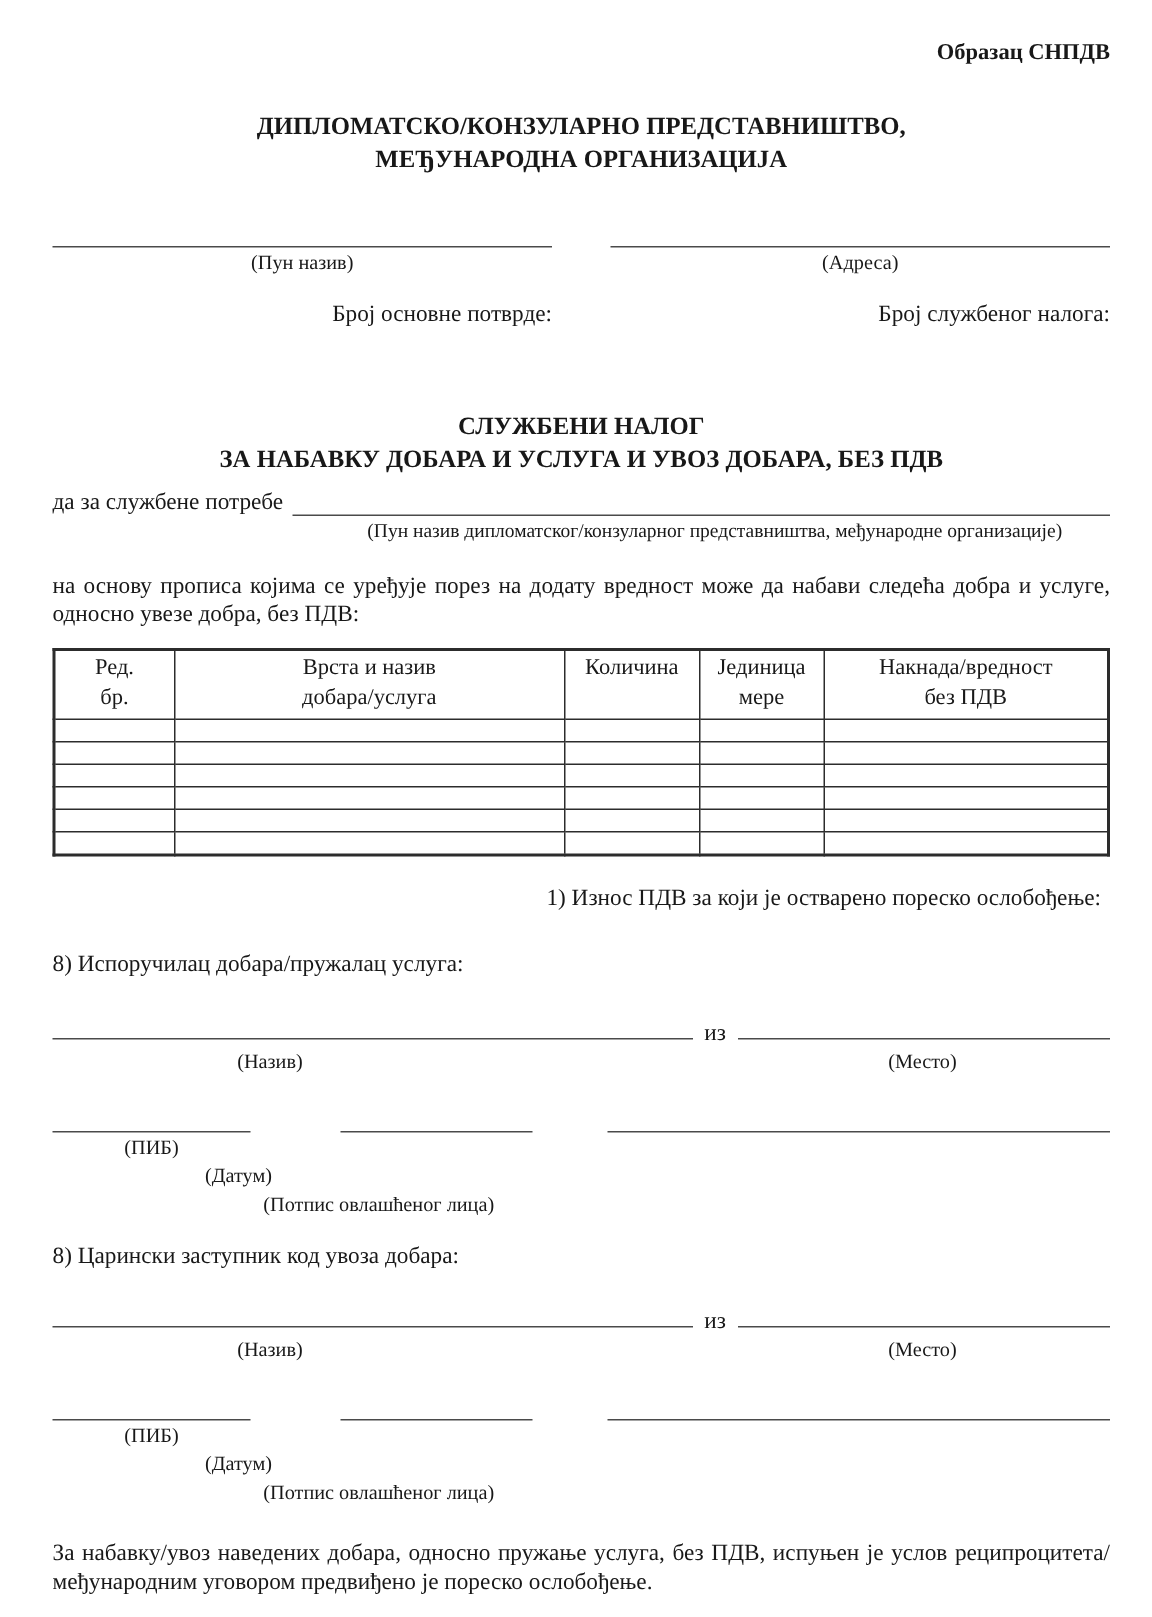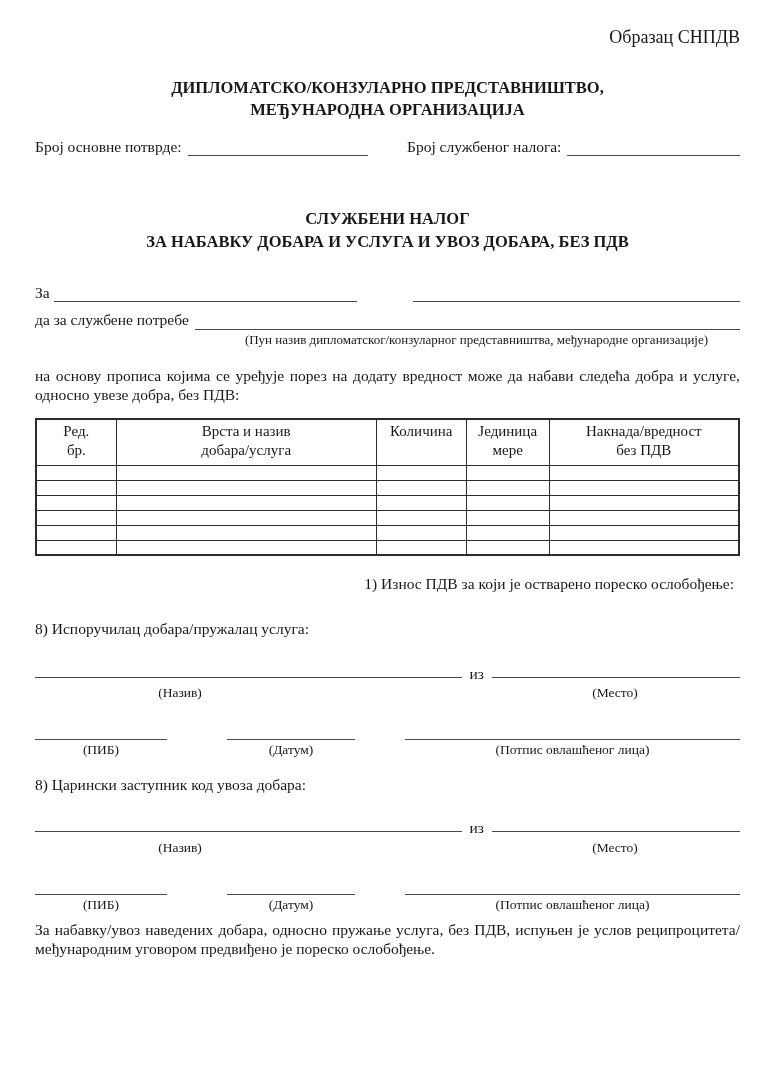--- a/index.html
+++ b/index.html
@@ -8,33 +8,33 @@
     width: 768px;
     min-height: 1078px;
     margin: 0 auto;
     font-family: "Liberation Serif", "DejaVu Serif", serif;
     color: #181818;
     font-size: 15.5px;
     line-height: 1.25;
   }
   .page { padding: 26px 28px 20px 35px; width: 768px; }
 
-  .form-code { text-align: right; font-size: 18px; }
+  .form-code { text-align: right; font-size: 15px; font-weight: bold; }
 
   .doc-title { text-align: center; font-weight: bold; font-size: 16.5px; line-height: 1.35; margin-top: 28px; }
 
   .fill-line { border-bottom: 1.6px solid #4a4a4a; height: 14px; }
 
   .caption { font-size: 13.5px; text-align: center; white-space: pre-line; line-height: 1.25; margin-top: 2px; }
 
   .two-col { display: flex; justify-content: space-between; margin-top: 34px; }
   .two-col .col { width: 333px; }
 
   .num-row { display: flex; justify-content: space-between; margin-top: 16px; }
-  .num-row .col { width: 333px; display: flex; align-items: flex-end; }
+  .num-row .col { width: 333px; display: flex; align-items: flex-end; flex-direction: column; }
   .num-row .fill-line { flex: 1; margin-left: 6px; }
 
   .order-title { text-align: center; font-weight: bold; font-size: 16.5px; line-height: 1.35; margin-top: 52px; }
 
   .za-row { display: flex; align-items: flex-end; margin-top: 30px; }
   .za-row .lbl { flex: 0 0 auto; padding-right: 4px; }
   .za-row .left-line { width: 303px; }
   .za-row .right-line { width: 327px; margin-left: auto; }
 
   .za-captions { display: flex; }
@@ -64,61 +64,66 @@
   .naziv-row .iz { flex: 0 0 auto; padding: 0 8px; }
   .naziv-row .l2 { width: 248px; }
   .naziv-captions { display: flex; }
   .naziv-captions .c1 { width: 290px; }
   .naziv-captions .c2 { width: 250px; margin-left: auto; }
 
   .pib-row { display: flex; align-items: flex-end; margin-top: 24px; }
   .pib-row .l1 { width: 132px; }
   .pib-row .l2 { width: 128px; margin-left: 60px; }
   .pib-row .l3 { width: 335px; margin-left: 50px; }
-  .pib-captions { display: flex; }
+  .pib-captions { display: flex; flex-direction: column; }
   .pib-captions .c1 { width: 132px; }
   .pib-captions .c2 { width: 128px; margin-left: 60px; }
   .pib-captions .c3 { width: 335px; margin-left: 50px; }
 
-  .closing { text-align: justify; margin-top: 6px; }
+  .closing { text-align: justify; margin-top: 22px; }
 </style>
 </head>
 <body>
 
 <div class="page">
 
   <div class="form-code">Образац СНПДВ</div>
 
   <div class="doc-title">
     <div>ДИПЛОМАТСКО/КОНЗУЛАРНО ПРЕДСТАВНИШТВО,</div>
     <div>МЕЂУНАРОДНА ОРГАНИЗАЦИЈА</div>
   </div>
 
+  <div class="two-col">
+    <div class="col">
+      <div class="fill-line"></div>
+      <div class="caption">(Пун назив)</div>
+    </div>
+    <div class="col">
+      <div class="fill-line"></div>
+      <div class="caption">(Адреса)</div>
+    </div>
+  </div>
 
   <div class="num-row">
     <div class="col">
       <span>Број основне потврде:</span>
       <span class="fill-line"></span>
     </div>
     <div class="col">
       <span>Број службеног налога:</span>
       <span class="fill-line"></span>
     </div>
   </div>
 
   <div class="order-title">
     <div>СЛУЖБЕНИ НАЛОГ</div>
     <div>ЗА НАБАВКУ ДОБАРА И УСЛУГА И УВОЗ ДОБАРА, БЕЗ ПДВ</div>
   </div>
 
-  <div class="za-row">
-    <span class="lbl">За</span>
-    <span class="fill-line left-line"></span>
-    <span class="fill-line right-line"></span>
-  </div>
 
   <div class="needs-row">
     <span class="lbl">да за службене потребе</span>
     <span class="fill-line"></span>
   </div>
   <div class="needs-caption">(Пун назив дипломатског/конзуларног представништва, међународне организације)</div>
 
   <div class="paragraph">на основу прописа којима се уређује порез на додату вредност може да набави следећа добра и услуге, односно увезе добра, без ПДВ:</div>
 
   <table class="goods">

